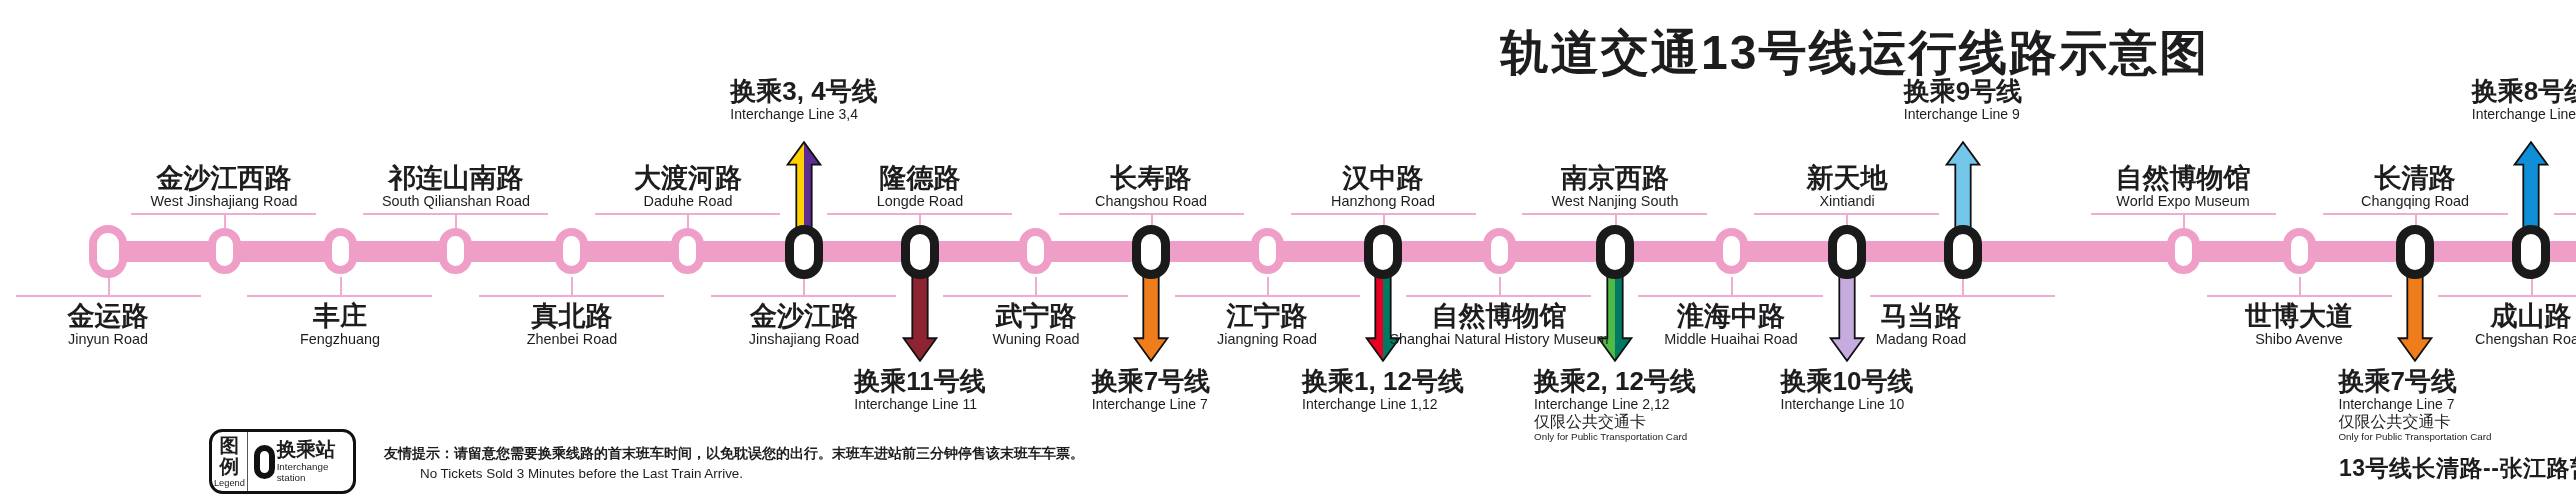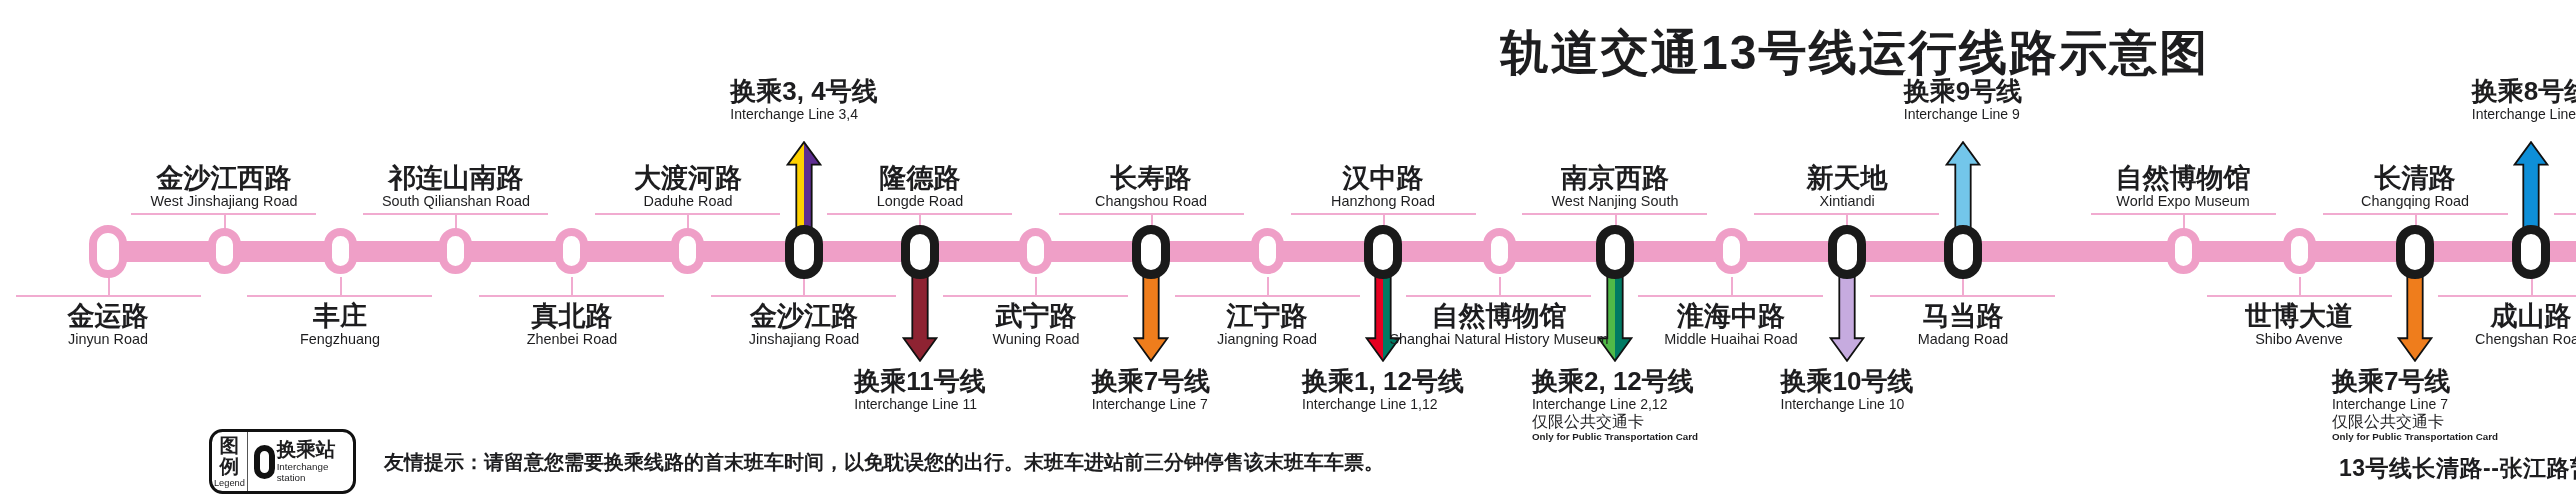--- a/index.html
+++ b/index.html
@@ -16,39 +16,39 @@
   .circ.xchg{width:38px;height:54px;border:9.8px solid #1a1a1a;border-radius:27px;top:225px;}
   .lbl{position:absolute;text-align:center;white-space:nowrap;transform:translateX(-50%);z-index:2;}
   .lbl .zh{font-size:27px;line-height:30px;font-weight:700;}
   .lbl .en{font-size:14.4px;line-height:16.5px;font-weight:400;}
   .lbl.above{top:163px;}
   .lbl.below{top:301px;}
   .xlbl{position:absolute;text-align:left;white-space:nowrap;transform:translateX(-50%);z-index:2;}
   .xlbl .zh{font-size:26px;line-height:30px;font-weight:700;}
   .xlbl .en{font-size:14px;line-height:16px;font-weight:400;}
   .xlbl .nzh{font-size:16px;line-height:19px;font-weight:500;}
-  .xlbl .nen{font-size:9.8px;line-height:12px;font-weight:700;}
+  .xlbl .nen{font-size:9.8px;line-height:12px;font-weight:400;}
   .xlbl.top{top:76px;}
   .xlbl.bottom{top:366px;}
   .arrow{position:absolute;z-index:1;}
   .arrow.up{transform:translateX(-50%) scaleY(-1);}
   .arrow.down{transform:translateX(-50%);}
   #legend{position:absolute;left:209px;top:429px;width:147px;height:65px;box-sizing:border-box;
           border:3.6px solid #111;border-radius:13.4px;display:flex;align-items:center;background:#fff;}
   #legend .lcol{width:38px;text-align:center;line-height:1;}
   #legend .lcol .g{font-size:19.6px;line-height:20.6px;font-weight:600;}
   #legend .lcol .e{font-size:9.3px;line-height:10.3px;margin-top:1.5px;}
   #legend .div{width:1px;align-self:stretch;background:#555;}
   #legend .oicon{width:20.6px;height:34px;border:6.2px solid #111;border-radius:17px;box-sizing:border-box;
                  background:#fff;margin-left:6.2px;flex:none;}
   #legend .icol{margin-left:2.1px;line-height:1;}
   #legend .icol .g{font-size:19.6px;font-weight:600;line-height:21.6px;}
   #legend .icol .e{font-size:9.8px;line-height:11.3px;}
   #notice{position:absolute;left:384px;top:440px;}
-  #notice .zh{font-size:20px;line-height:26px;font-weight:600;white-space:nowrap;margin-top:9px;}
+  #notice .zh{font-size:14px;line-height:26px;font-weight:600;white-space:nowrap;}
   #notice .enrow{display:flex;gap:62px;font-size:13.4px;line-height:16.5px;margin-left:36px;white-space:nowrap;}
   #center-notice{position:absolute;left:2339px;top:453px;font-size:23px;font-weight:600;
                  letter-spacing:0.5px;white-space:nowrap;}
 </style>
 </head>
 <body>
 
 <div id="canvas" style="--line: #EF9FC7; --leader: #F1ABD0;">
   <div id="title">轨道交通13号线运行线路示意图</div>
   <div id="mainline" style="left: 103px; width: 3592px;"></div>
@@ -214,21 +214,21 @@
           <path d="M23,0 L53,0 L53,123 L70,123 L38,167 L6,123 L23,123 Z" fill="#C6ABDF"></path>
           <path d="M23,0 L23,123 L6,123 L38,167 L70,123 L53,123 L53,0 Z" fill="none" stroke="#111" stroke-width="3.5"></path>
         </svg></div>
       <div class="xlbl bottom" style="left: 1847px;">
         <div class="zh">换乘10号线</div>
         <div class="en">Interchange Line 10</div>
       </div>
       <div class="circ xchg" style="left: 1944px;"></div>
       <div class="leader-h" style="left: 1870px; width: 185px; top: 295px;"></div>
       <div class="leader-v" style="left: 1962px; top: 277px; height: 18px;"></div>
-      <div class="lbl below" style="left: 1963px;">
+      <div class="lbl below" style="left: 1921px;">
         <div class="zh">马当路</div>
         <div class="en">Madang Road</div>
       </div>
       <div class="arrow up" style="left: 1963px; top: 139px;"><svg viewBox="0 0 76 175" width="39" height="90">
           <path d="M23,0 L53,0 L53,129 L70,129 L38,173 L6,129 L23,129 Z" fill="#73C6EA"></path>
           <path d="M23,0 L23,129 L6,129 L38,173 L70,129 L53,129 L53,0 Z" fill="none" stroke="#111" stroke-width="3.5"></path>
         </svg></div>
       <div class="xlbl top" style="left: 1963px;">
         <div class="zh">换乘9号线</div>
         <div class="en">Interchange Line 9</div>
@@ -292,19 +292,20 @@
     <div class="oicon"></div>
     <div class="icol">
       <div class="g">换乘站</div>
       <div class="e">Interchange station</div>
     </div>
   </div>
 
   <div id="notice">
     <div class="zh">友情提示：请留意您需要换乘线路的首末班车时间，以免耽误您的出行。末班车进站前三分钟停售该末班车车票。</div>
     <div class="enrow">
+      <span>No Tickets Sold 3 Minutes before the Last Train Arrive.</span>
     </div>
   </div>
 
   <div id="center-notice">13号线长清路--张江路暂未开通</div>
 
 </div>
 
 
 </body></html>

